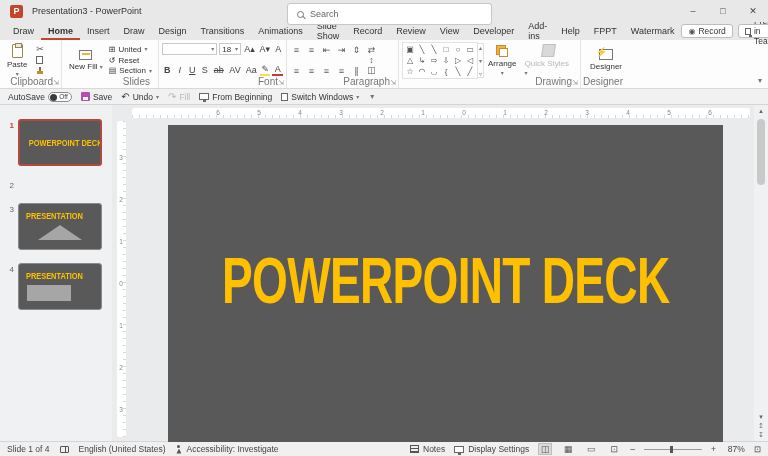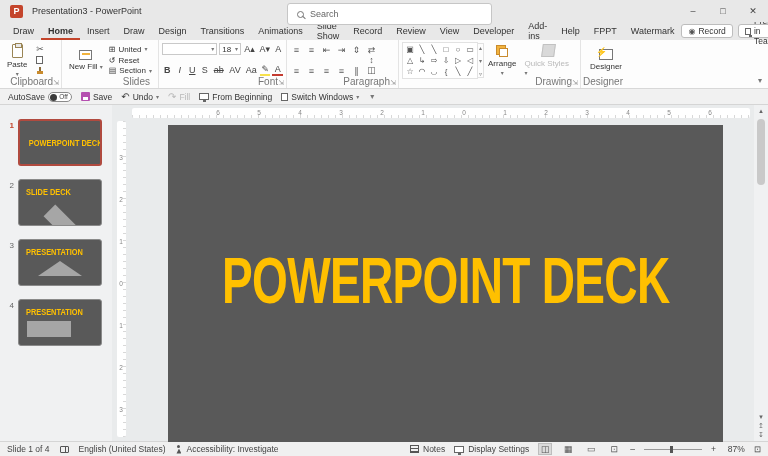--- a/index.html
+++ b/index.html
@@ -362,24 +362,20 @@
 
   <div class="thumbs">
     <div class="thumbrow">
       <span class="thumb-num sel">1</span>
       <div class="thumb sel">
         <span class="tt tt-center">POWERPOINT DECK</span>
       </div>
     </div>
     <div class="thumbrow">
       <span class="thumb-num">2</span>
-      <div class="thumb">
-        <span class="tt tt-top">SLIDE DECK</span>
-        <span class="shape-diamond"></span>
-      </div>
     </div>
     <div class="thumbrow">
       <span class="thumb-num">3</span>
       <div class="thumb">
         <span class="tt tt-top">PRESENTATION</span>
         <span class="shape-triangle"></span>
       </div>
     </div>
     <div class="thumbrow">
       <span class="thumb-num">4</span>

